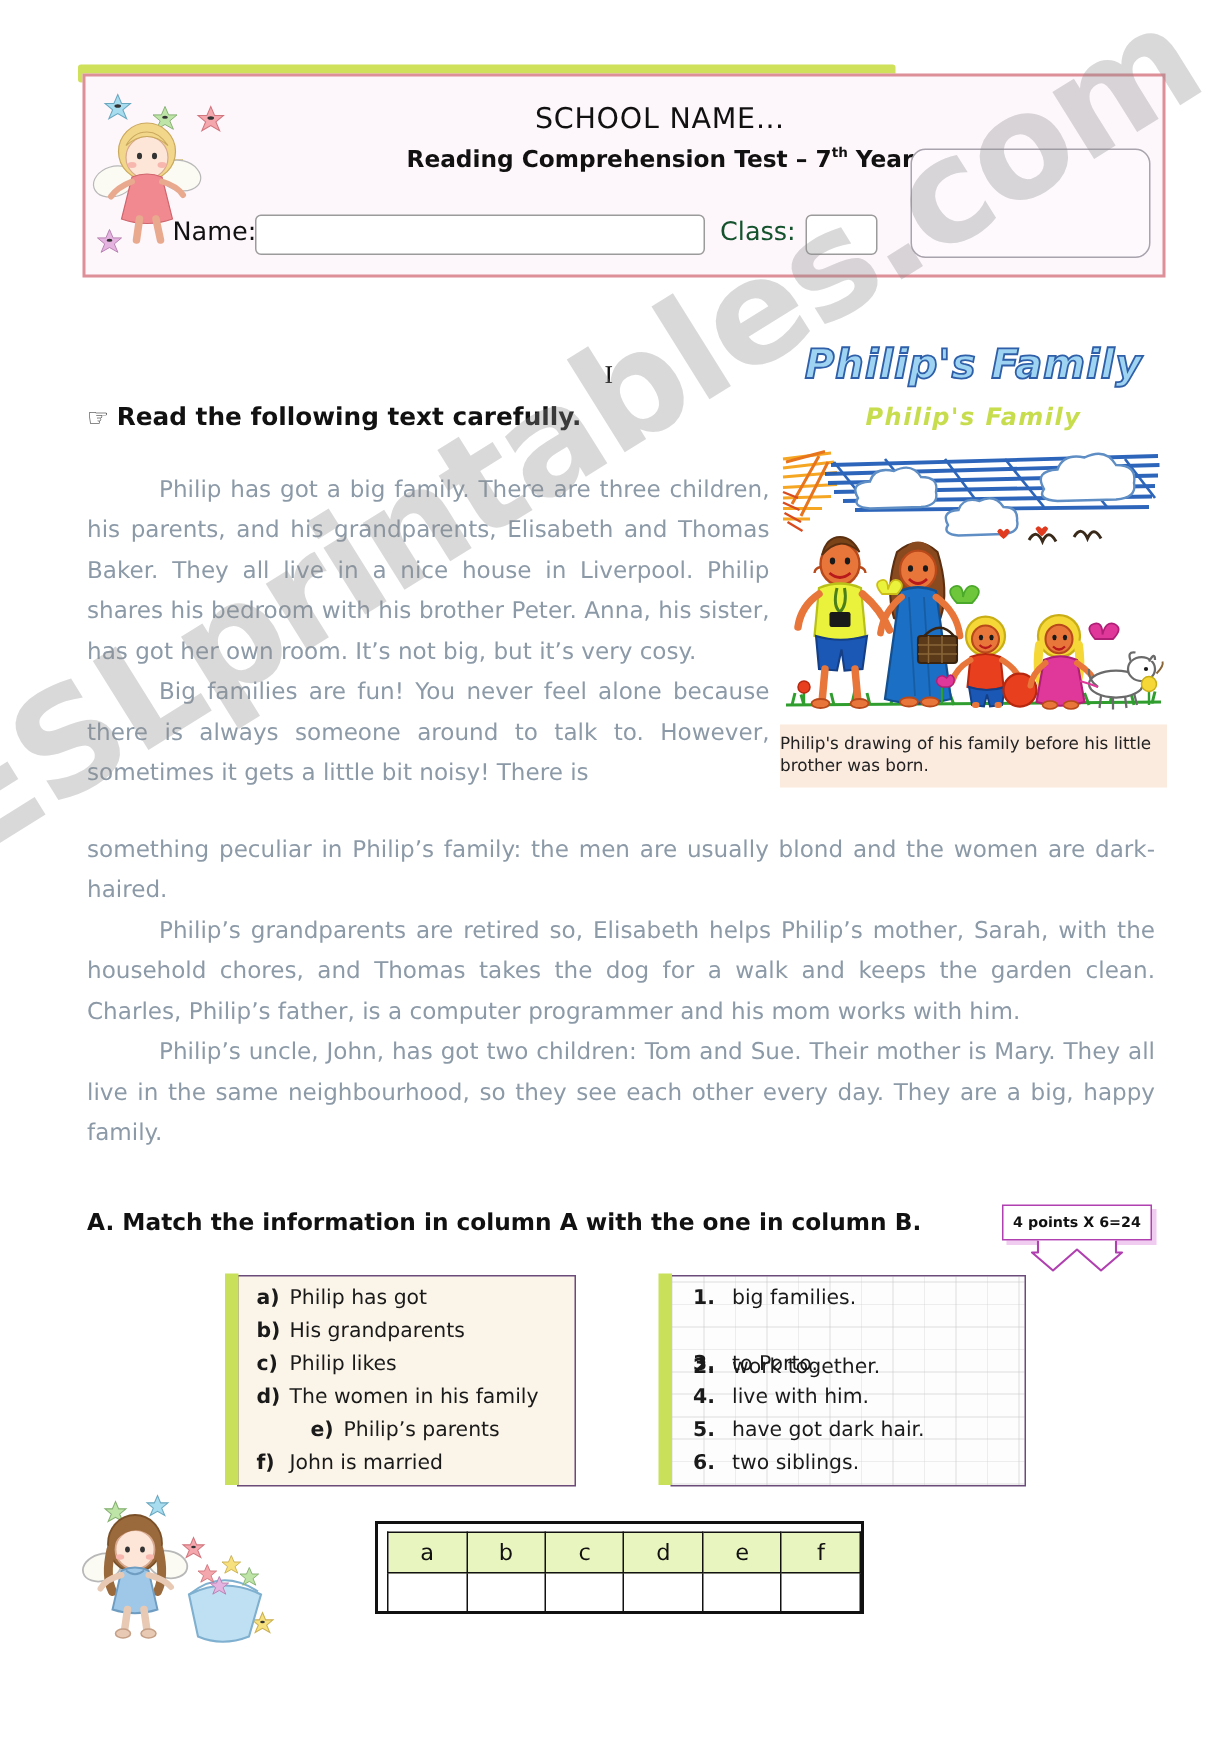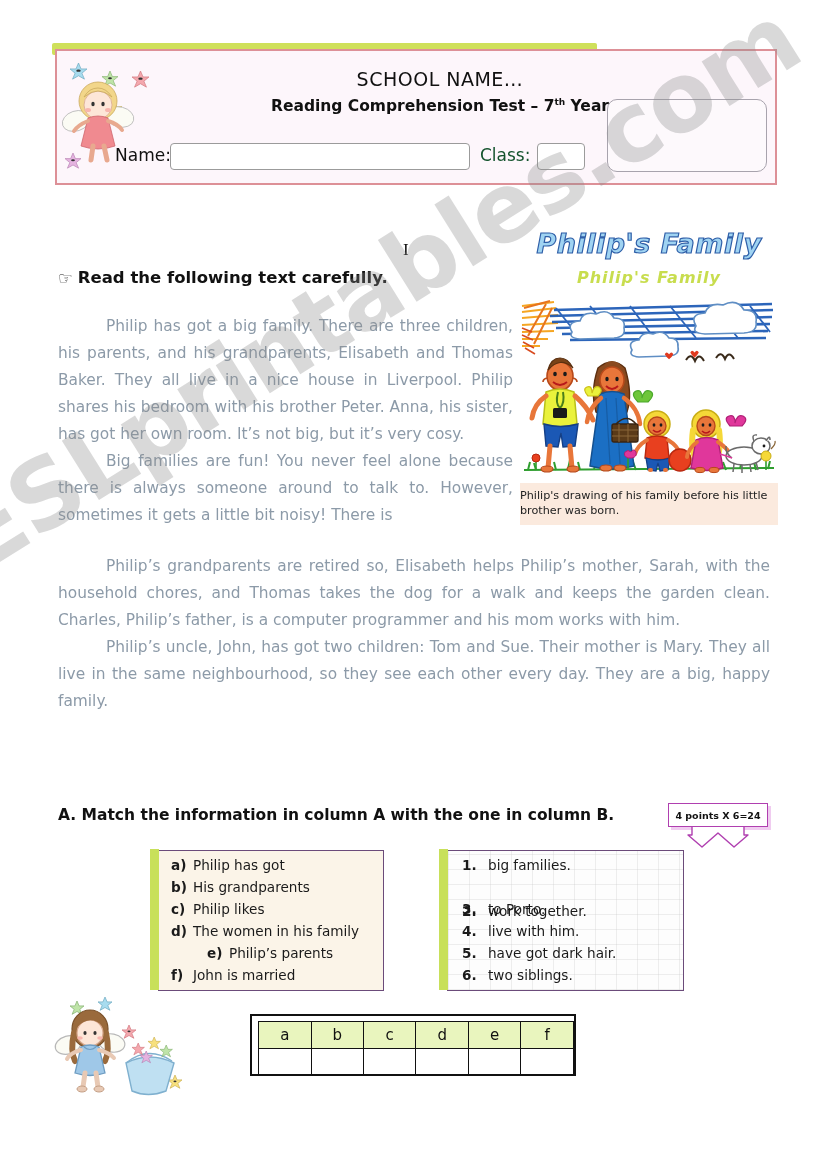--- a/index.html
+++ b/index.html
@@ -274,20 +274,21 @@
   <div class="instr">
     <span class="hand-icon">☞</span><span>Read the following text carefully.</span>
   </div>
 
   <div class="bodytext">
     <p>Philip has got a big family. There are three children, his parents, and his grandparents, Elisabeth and Thomas Baker. They all live in a nice house in Liverpool. Philip shares his bedroom with his brother Peter. Anna, his sister, has got her own room. It’s not big, but it’s very cosy.</p>
     <p>Big families are fun! You never feel alone because there is always someone around to talk to. However, sometimes it gets a little bit noisy! There is</p>
   </div>
 
   <div class="bodytext2">
+    <p>something peculiar in Philip’s family: the men are usually blond and the women are dark-haired.</p>
     <p class="ind">Philip’s grandparents are retired so, Elisabeth helps Philip’s mother, Sarah, with the household chores, and Thomas takes the dog for a walk and keeps the garden clean. Charles, Philip’s father, is a computer programmer and his mom works with him.</p>
     <p class="ind">Philip’s uncle, John, has got two children: Tom and Sue. Their mother is Mary. They all live in the same neighbourhood, so they see each other every day. They are a big, happy family.</p>
   </div>
 
 
   <div class="illus">
     <div class="illus-title">Philip's Family</div>
     <div class="illus-title2">Philip's Family</div>
 
     <div class="draw-wrap">

